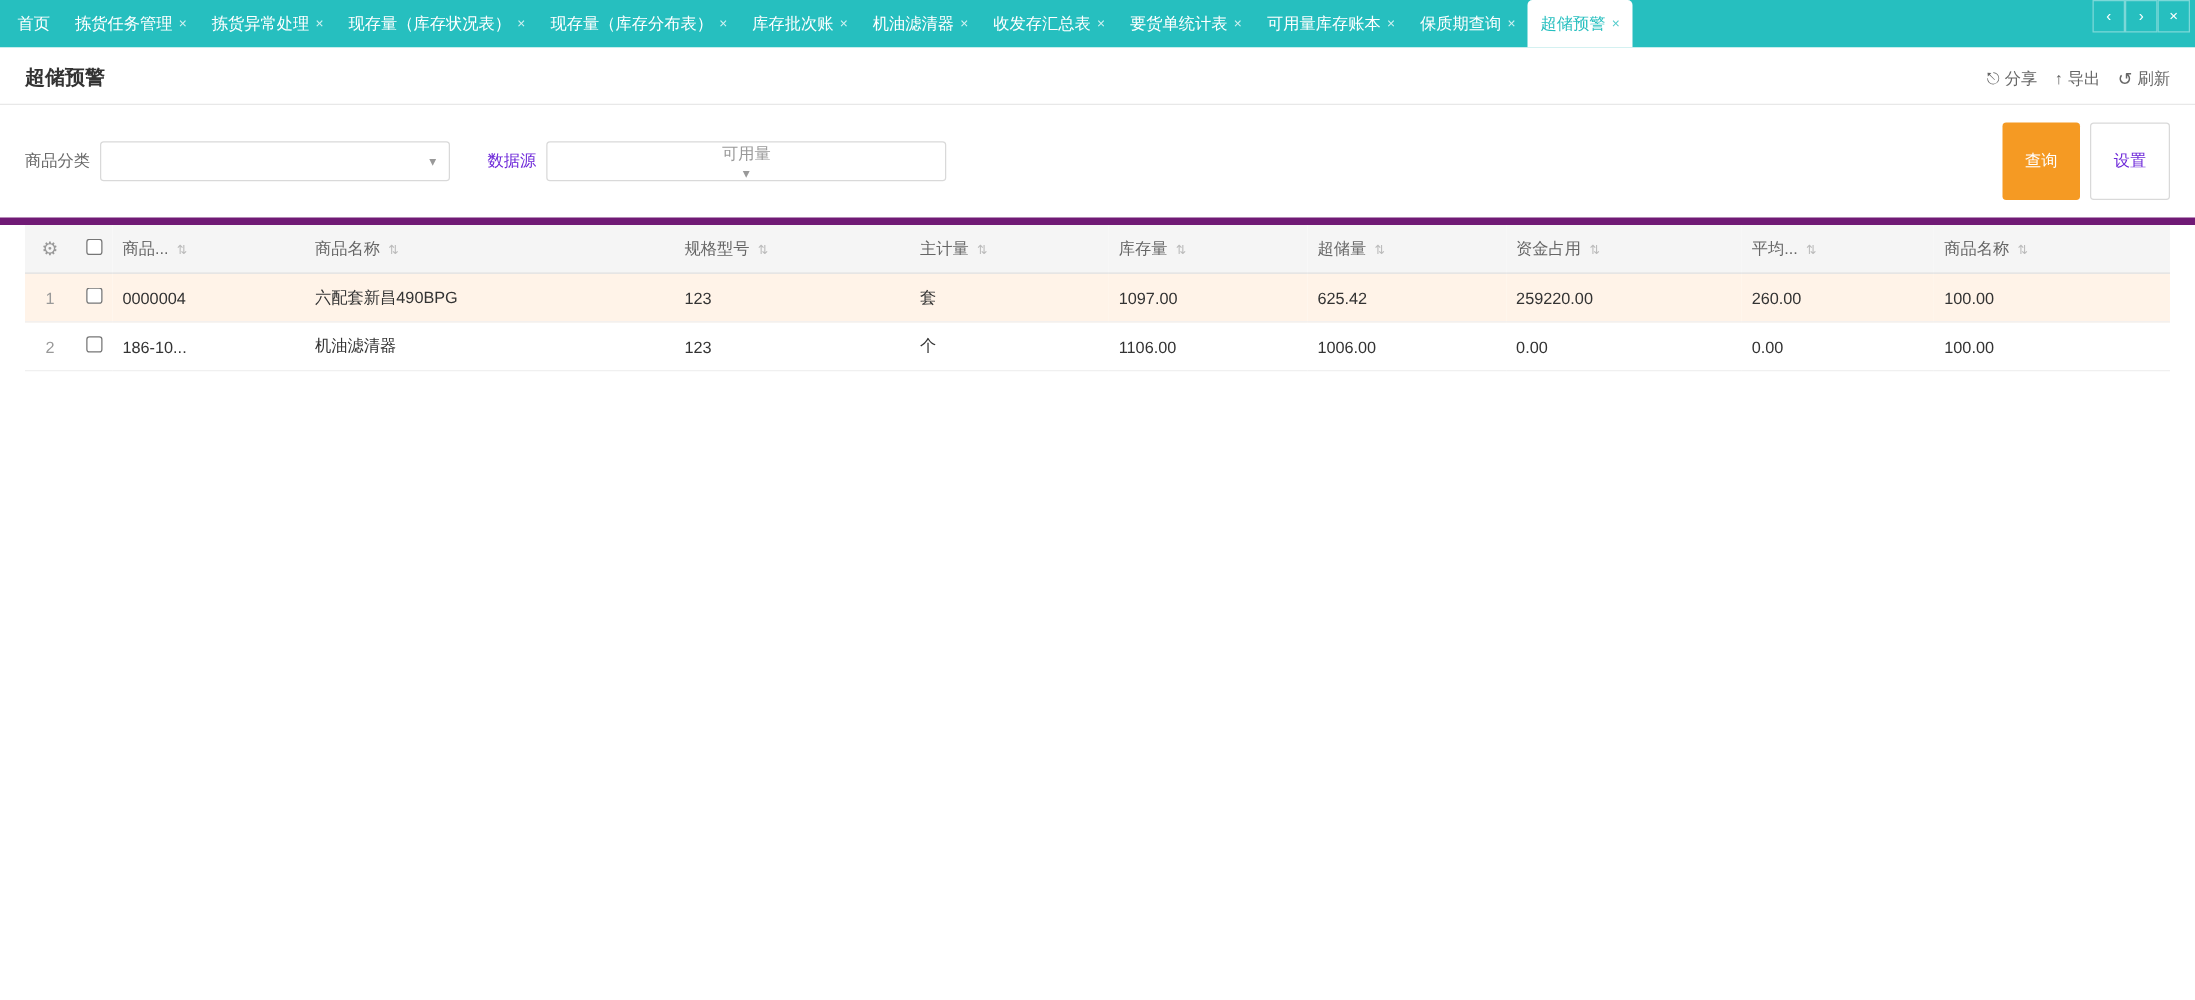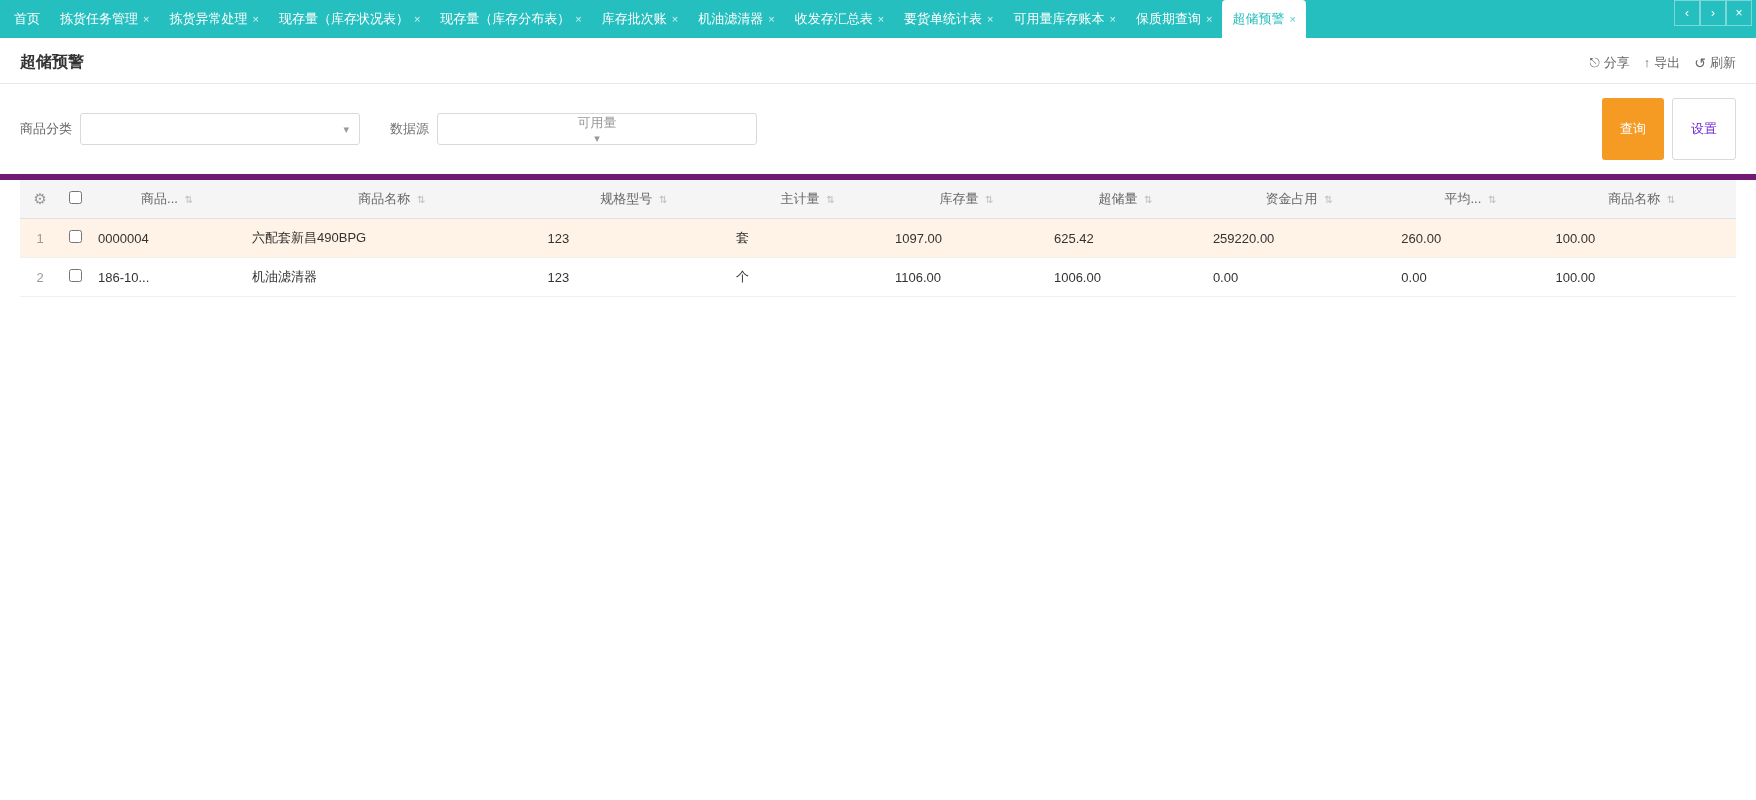--- a/index.html
+++ b/index.html
@@ -161,21 +161,20 @@
     thead th {
       padding: 10px 8px;
       text-align: left;
       color: #666;
       font-weight: normal;
       white-space: nowrap;
       border-bottom: 1px solid #e0e0e0;
     }
     thead th.sortable {
       cursor: pointer;
-      text-align: center;
     }
     thead th .sort-icon {
       display: inline-block;
       margin-left: 3px;
       font-size: 10px;
       color: #bbb;
     }
     tbody tr {
       border-bottom: 1px solid #f0f0f0;
     }
@@ -203,21 +202,21 @@
       accent-color: #26bfbf;
     }
     .gear-icon-cell {
       color: #999;
       font-size: 15px;
       cursor: pointer;
     }
 
     
     .datasource-label {
-      color: #737373;
+      color: #6d28d9;
       font-size: 13px;
     }
   </style>
 </head>
 <body>
 
 <div class="top-nav">
   <div class="nav-item">
     <span>首页</span>
   </div>

